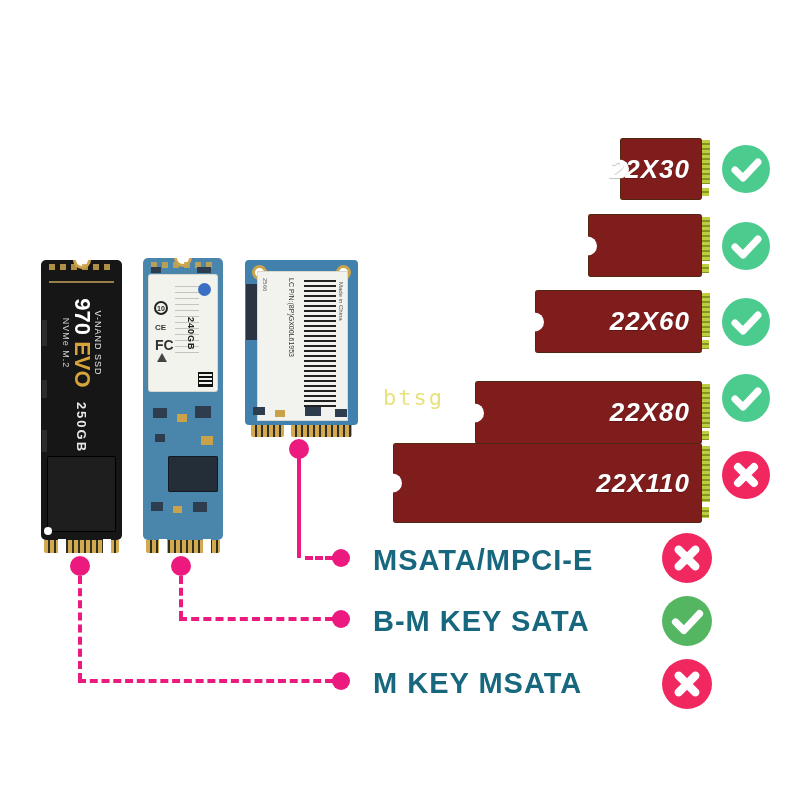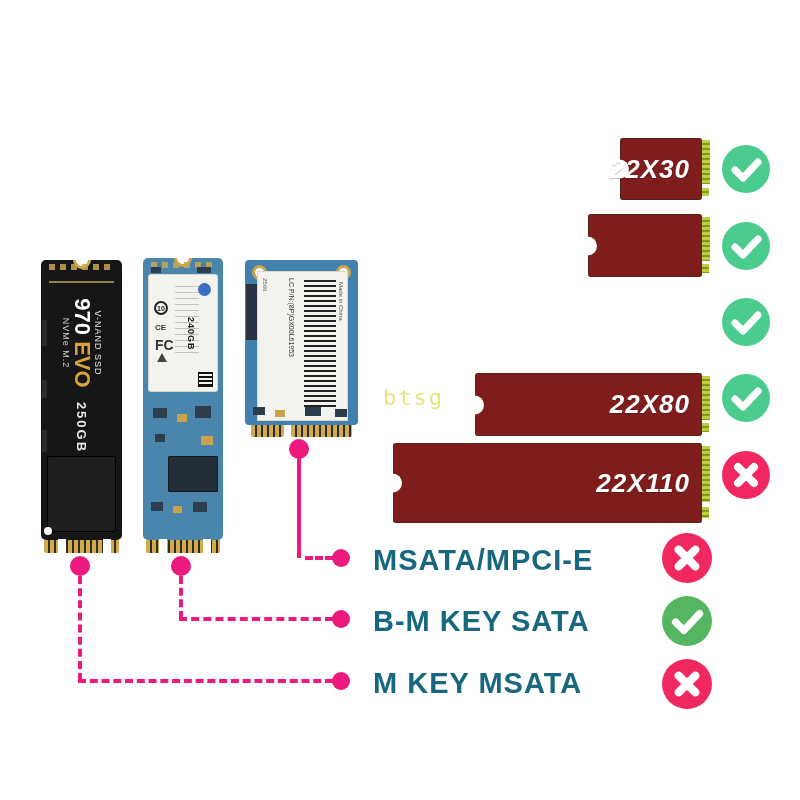--- a/index.html
+++ b/index.html
@@ -26,21 +26,21 @@
   }
   .pins, .pins-nub {
     position:absolute;
     background:repeating-linear-gradient(180deg,#bece3e 0 3px,#83961e 3px 5px);
   }
   .pins { right:-8px; width:8px; top:4%; height:70%; }
   .pins-nub { right:-7px; width:7px; top:80%; height:14%; }
   .bar-0 { left:620px; top:138px; width:82px;  height:62px; }
   .bar-1 { left:588px; top:214px; width:114px; height:63px; }
   .bar-2 { left:535px; top:290px; width:167px; height:63px; }
-  .bar-3 { left:475px; top:373px; width:227px; height:63px; }
+  .bar-3 { left:475px; top:381px; width:227px; height:63px; }
   .bar-4 { left:393px; top:443px; width:309px; height:80px; }
 
   
   .badge { position:absolute; border-radius:50%; display:flex; align-items:center; justify-content:center; }
   .badge svg { width:100%; height:100%; display:block; }
   .badge-48 { width:48px; height:48px; }
   .badge-50 { width:50px; height:50px; }
   .col-badge { left:722px; }
   .b-0 { top:145px; } .b-1 { top:222px; } .b-2 { top:298px; } .b-3 { top:374px; } .b-4 { top:451px; }
   .ib-0 { left:662px; top:533px; } .ib-1 { left:662px; top:596px; } .ib-2 { left:662px; top:659px; }
@@ -216,20 +216,25 @@
 
   <div class="bar bar-0">
     <span class="bar-label">22X30</span>
     <span class="pins"></span>
       <span class="pins-nub"></span>
   </div>
   <div class="bar bar-1">
     <span class="pins"></span>
       <span class="pins-nub"></span>
   </div>
+  <div class="bar bar-2">
+    <span class="bar-label">22X60</span>
+    <span class="pins"></span>
+      <span class="pins-nub"></span>
+  </div>
   <div class="bar bar-3">
     <span class="bar-label">22X80</span>
     <span class="pins"></span>
       <span class="pins-nub"></span>
   </div>
   <div class="bar bar-4">
     <span class="bar-label">22X110</span>
     <span class="pins"></span>
       <span class="pins-nub"></span>
   </div>

